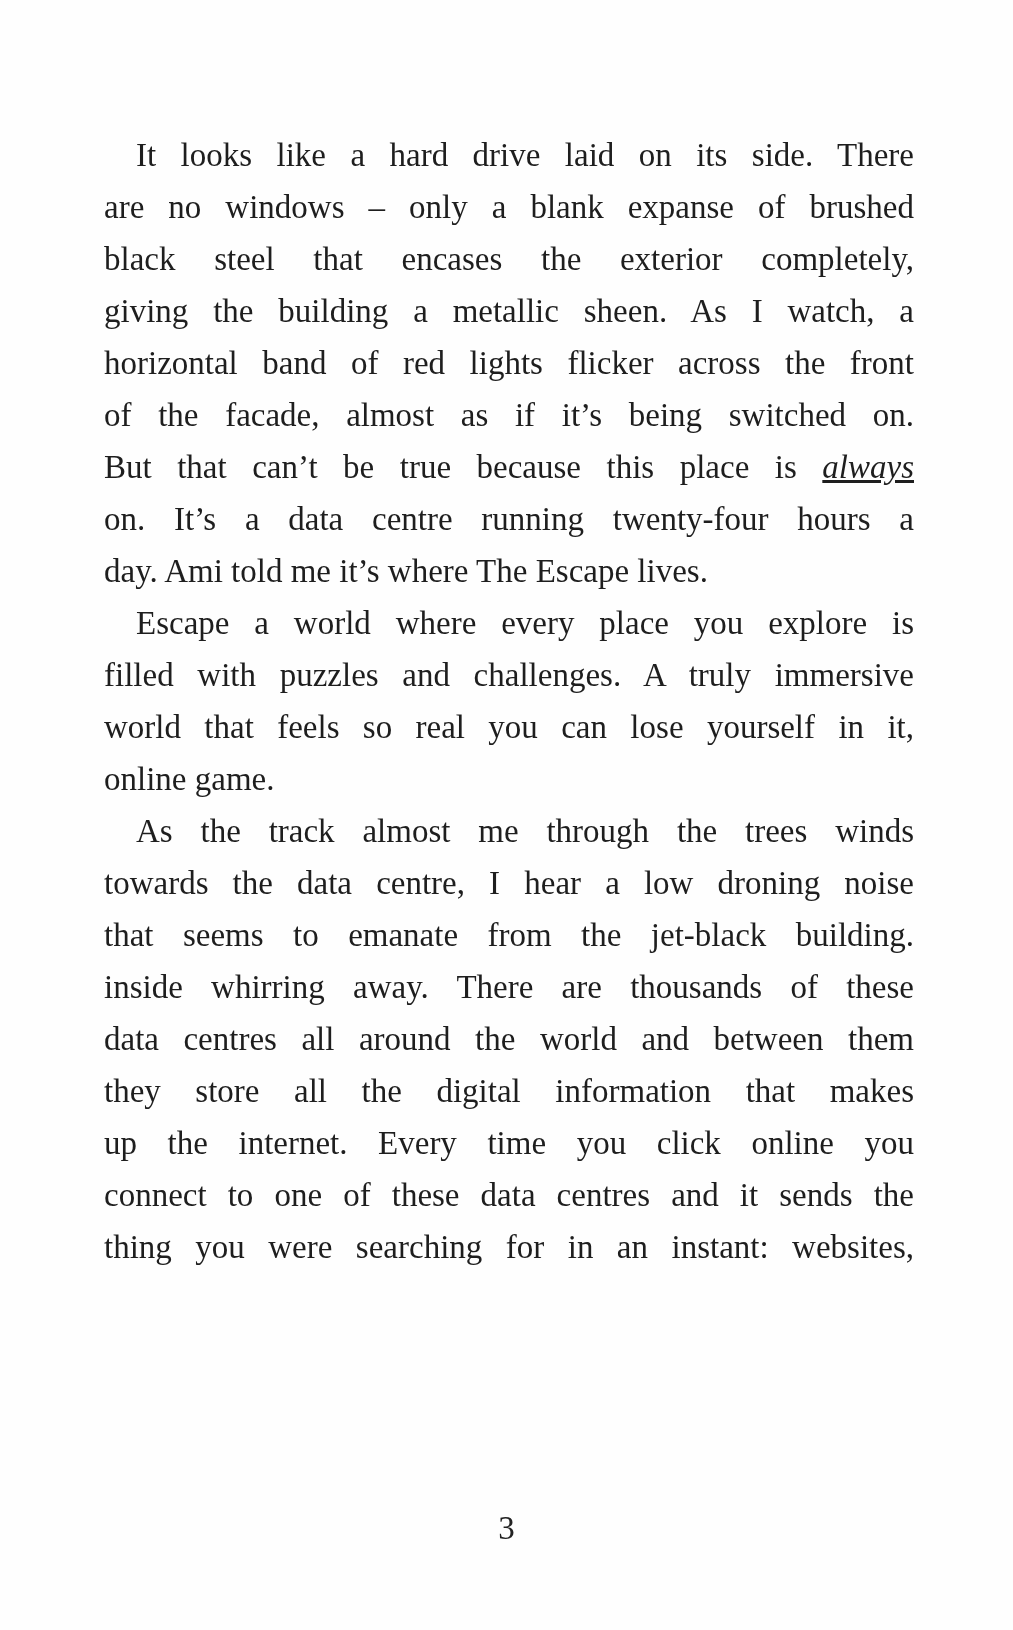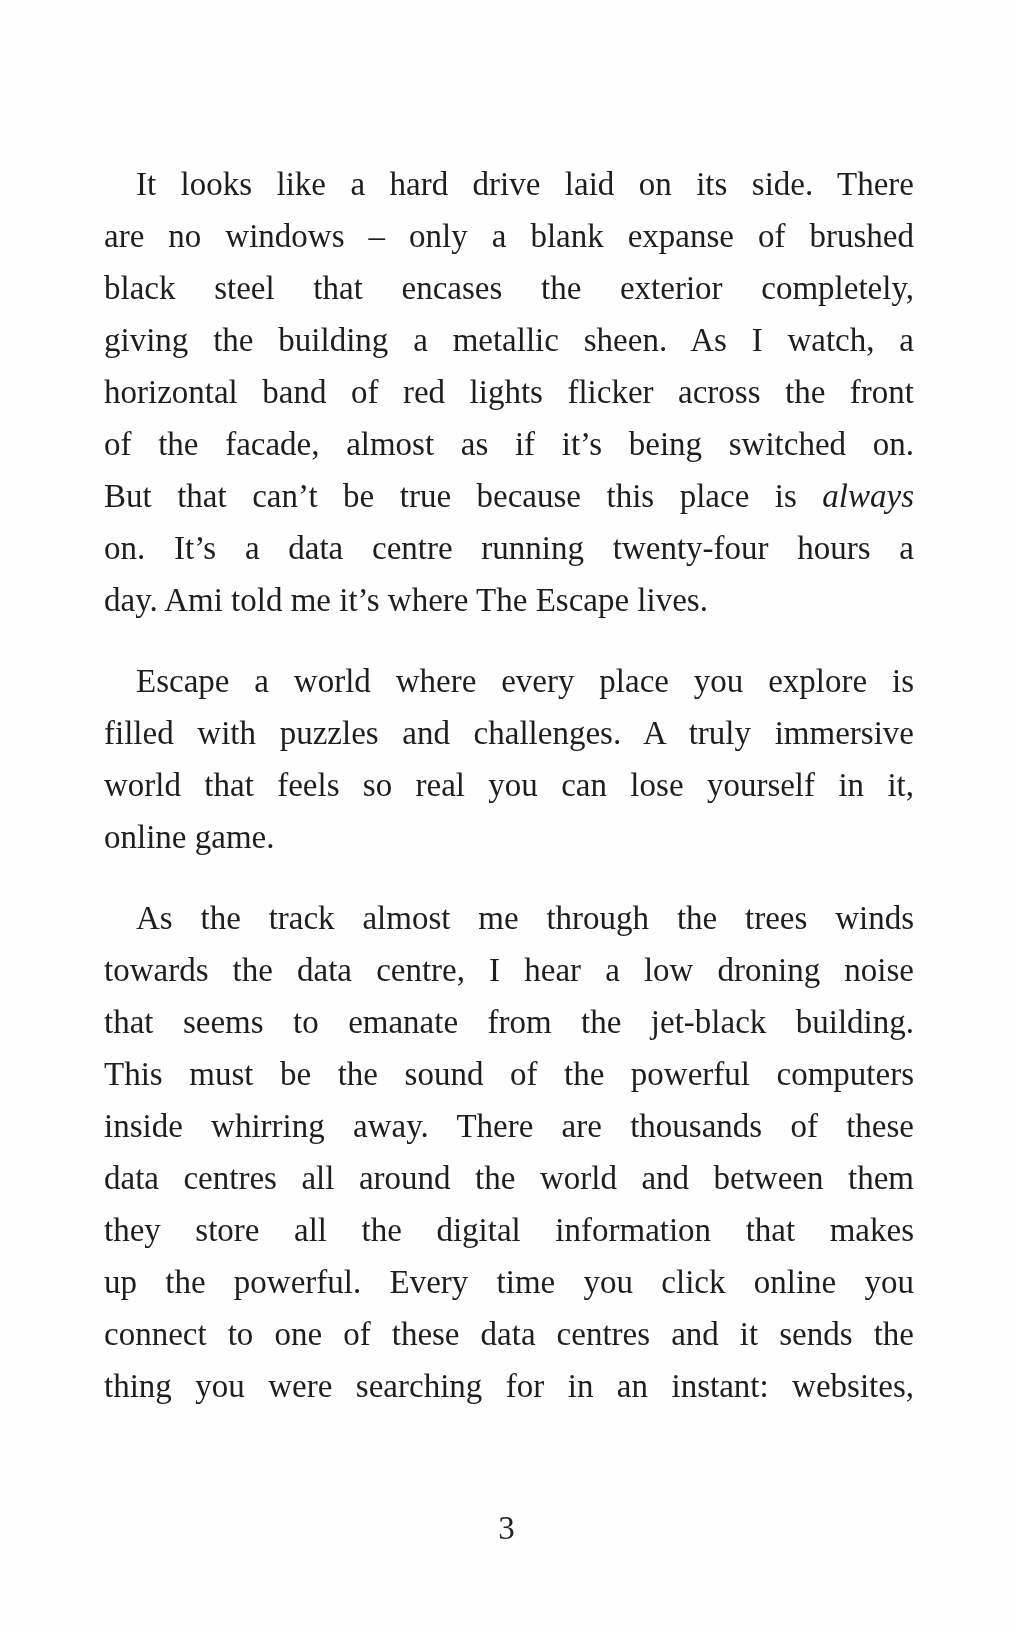--- a/index.html
+++ b/index.html
@@ -26,22 +26,22 @@
   }
   .para { margin: 0; padding: 0; }
   .line {
     height: 52px;
     overflow: hidden;
     text-align: justify;
     white-space: normal;
   }
   .line:not(.last) { text-align-last: justify; }
   .line.last { text-align-last: left; }
-  .line.first { text-indent: 32px; margin-top: 29px; }
-  .seg.it { font-style: italic; }
+  .line.first { text-indent: 32px; }
+  .seg.it { font-style: italic; text-decoration: underline; }
   .jfill {
     display: inline-block;
     width: 100%;
     height: 0;
     line-height: 0;
     font-size: 0;
   }
   .page-number {
     position: absolute;
     left: 0;
@@ -72,23 +72,22 @@
       <div class="para">
         <div class="line first"><span class="seg">Escape a world where every place you explore is</span><span class="jfill"></span></div>
         <div class="line"><span class="seg">filled with puzzles and challenges. A truly immersive</span><span class="jfill"></span></div>
         <div class="line"><span class="seg">world that feels so real you can lose yourself in it,</span><span class="jfill"></span></div>
         <div class="line last"><span class="seg">online game.</span></div>
       </div>
       <div class="para">
         <div class="line first"><span class="seg">As the track almost me through the trees winds</span><span class="jfill"></span></div>
         <div class="line"><span class="seg">towards the data centre, I hear a low droning noise</span><span class="jfill"></span></div>
         <div class="line"><span class="seg">that seems to emanate from the jet-black building.</span><span class="jfill"></span></div>
-        <div class="line"><span class="seg">This must be the sound of the powerful computers</span><span class="jfill"></span></div>
         <div class="line"><span class="seg">inside whirring away. There are thousands of these</span><span class="jfill"></span></div>
         <div class="line"><span class="seg">data centres all around the world and between them</span><span class="jfill"></span></div>
         <div class="line"><span class="seg">they store all the digital information that makes</span><span class="jfill"></span></div>
-        <div class="line"><span class="seg">up the powerful. Every time you click online you</span><span class="jfill"></span></div>
+        <div class="line"><span class="seg">up the internet. Every time you click online you</span><span class="jfill"></span></div>
         <div class="line"><span class="seg">connect to one of these data centres and it sends the</span><span class="jfill"></span></div>
         <div class="line"><span class="seg">thing you were searching for in an instant: websites,</span><span class="jfill"></span></div>
       </div>
     </div>
   <div class="page-number">3</div>
 </div>
 
 </body></html>

